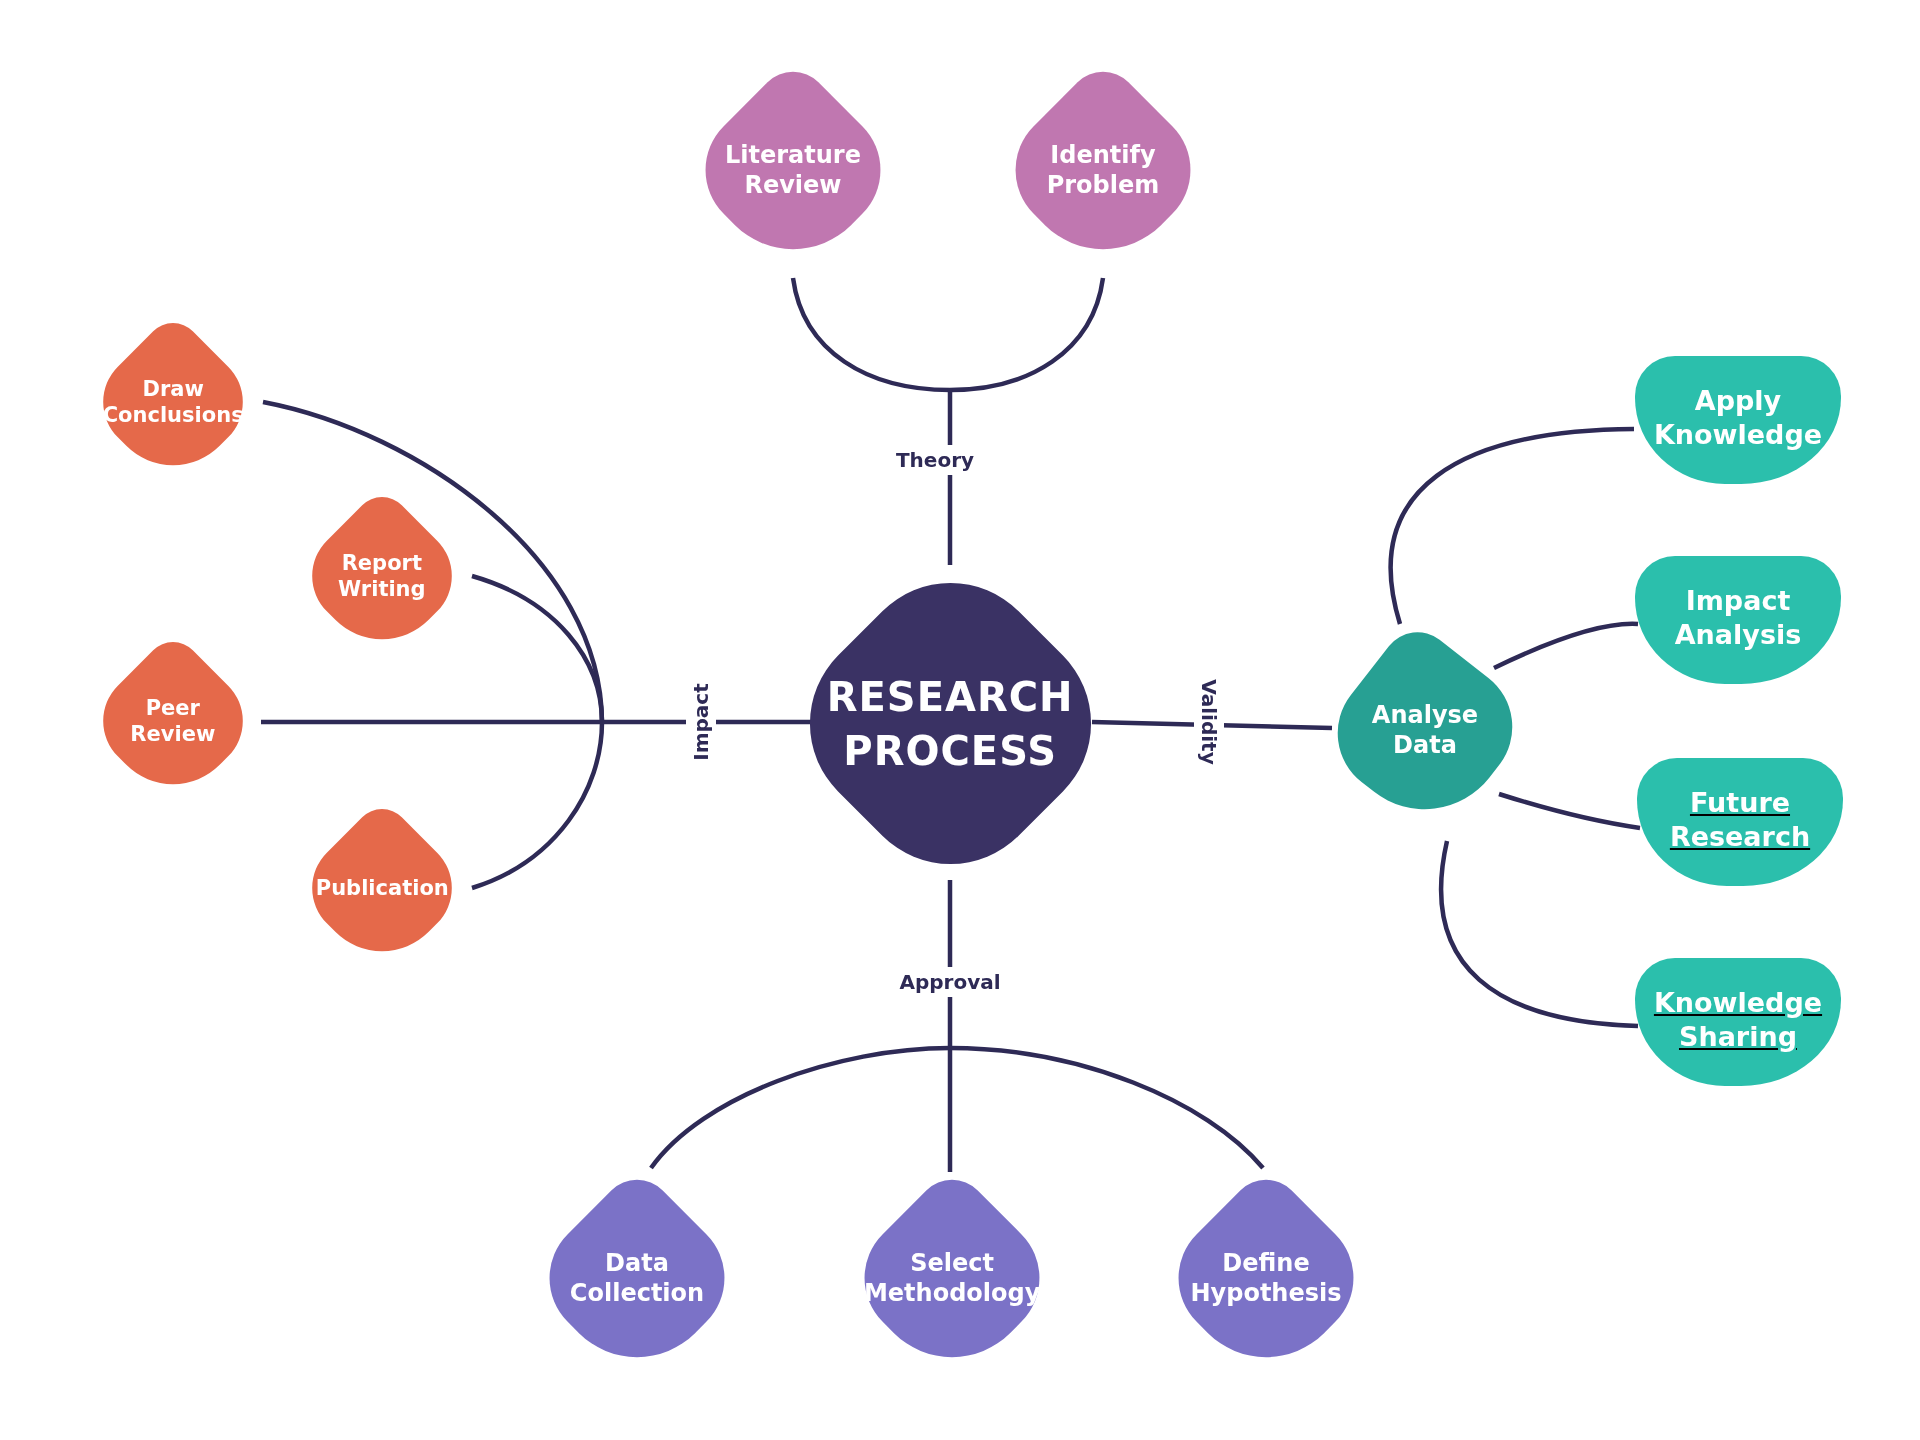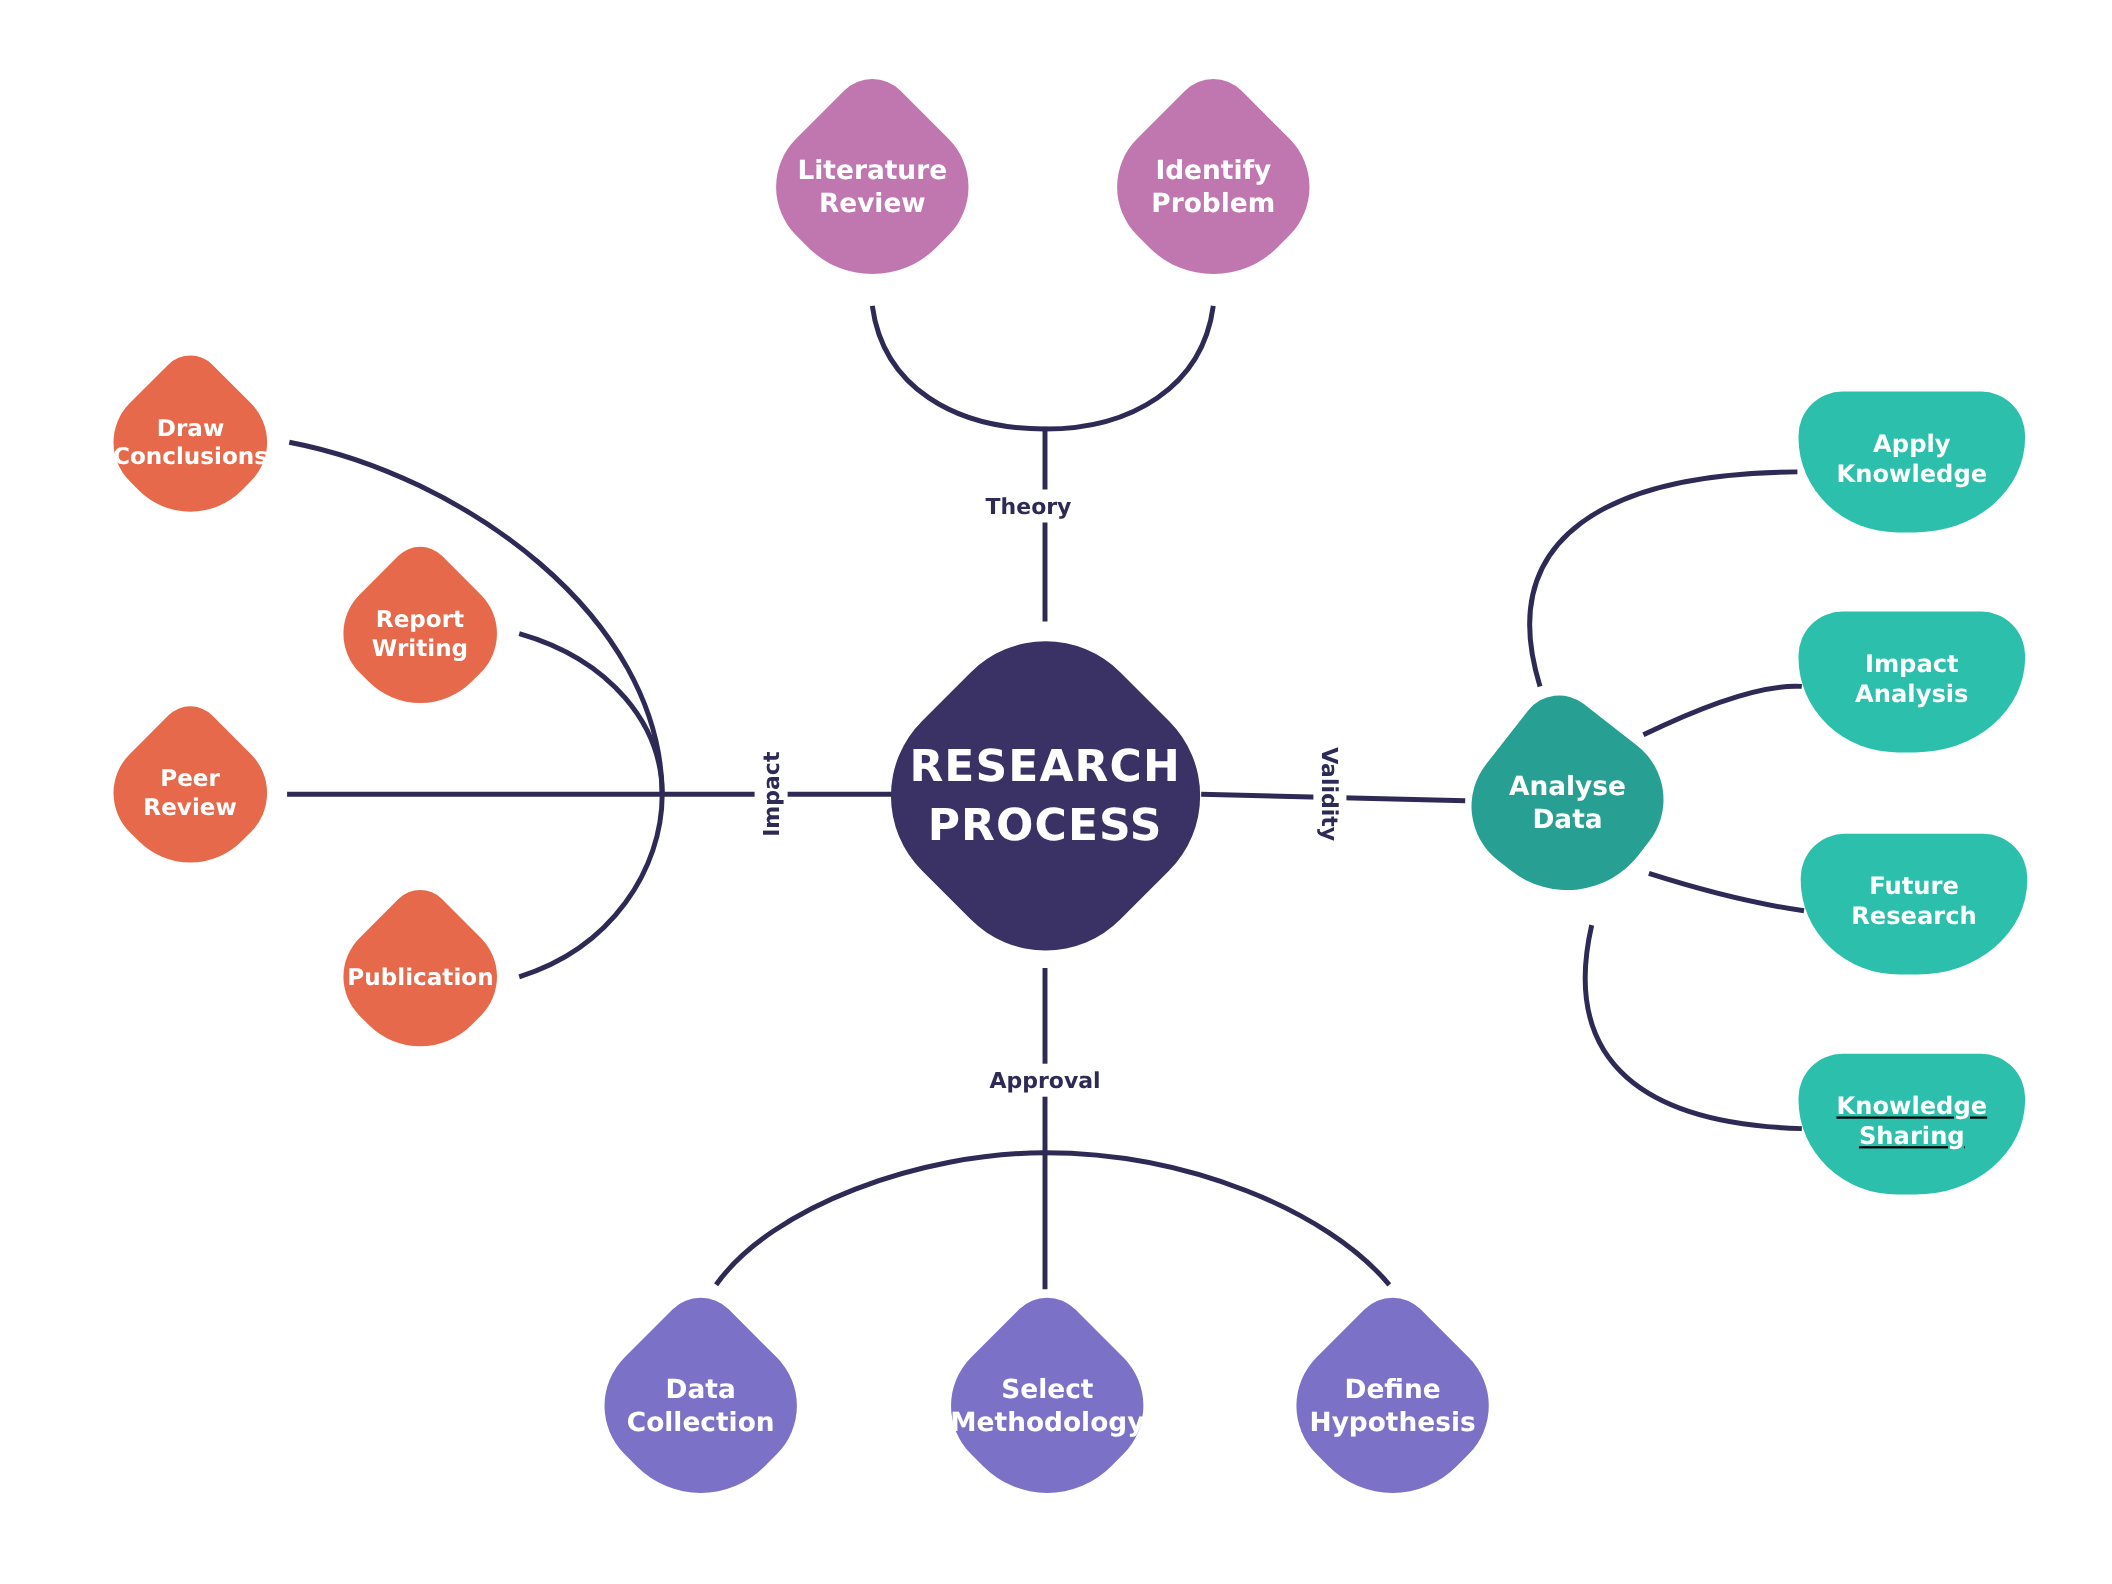--- a/index.html
+++ b/index.html
@@ -25,21 +25,21 @@
   .petal160{width:160px;height:160px;transform:rotate(45deg);border-radius:36px 62px 82px 62px;}
   .petal160 .lbl{transform:rotate(-45deg);width:212px;font-size:24px;}
   
   .petal128{width:128px;height:128px;transform:rotate(45deg);border-radius:28px 50px 66px 50px;}
   .petal128 .lbl{transform:rotate(-45deg);width:172px;font-size:21px;}
   
   .tilt38{transform:rotate(38deg);}
   .tilt38 .lbl{transform:rotate(-38deg);}
   
   .bowl{width:206px;height:128px;border-radius:40px 40px 100px 90px / 40px 40px 86px 86px;}
-  .bowl .lbl{font-size:22px;margin-top:-4px;}
+  .bowl .lbl{font-size:27px;margin-top:-4px;}
 
   .mauve{background:var(--mauve);}
   .coral{background:var(--coral);}
   .violet{background:var(--violet);}
   .teal{background:var(--teal);}
   .teal-dark{background:var(--teal-dark);}
 
   .diamond{width:255px;height:255px;transform:rotate(45deg);border-radius:96px;background:var(--center-fill);}
   .diamond .lbl{transform:rotate(-45deg);width:330px;font-size:40px;letter-spacing:1px;line-height:1.35;}
 
@@ -132,21 +132,21 @@
       <span>Apply</span>
         <span>Knowledge</span>
     </div>
   </div>
   <div class="node bowl teal" style="left:1635px;top:556px;">
     <div class="lbl">
       <span>Impact</span>
         <span>Analysis</span>
     </div>
   </div>
-  <div class="node bowl teal" style="left:1637px;top:758px;">
+  <div class="node bowl teal" style="left:1637px;top:758px;text-decoration:underline;">
     <div class="lbl">
       <span>Future</span>
         <span>Research</span>
     </div>
   </div>
   <div class="node bowl teal" style="left:1635px;top:958px;text-decoration:underline;">
     <div class="lbl">
       <span>Knowledge</span>
         <span>Sharing</span>
     </div>

